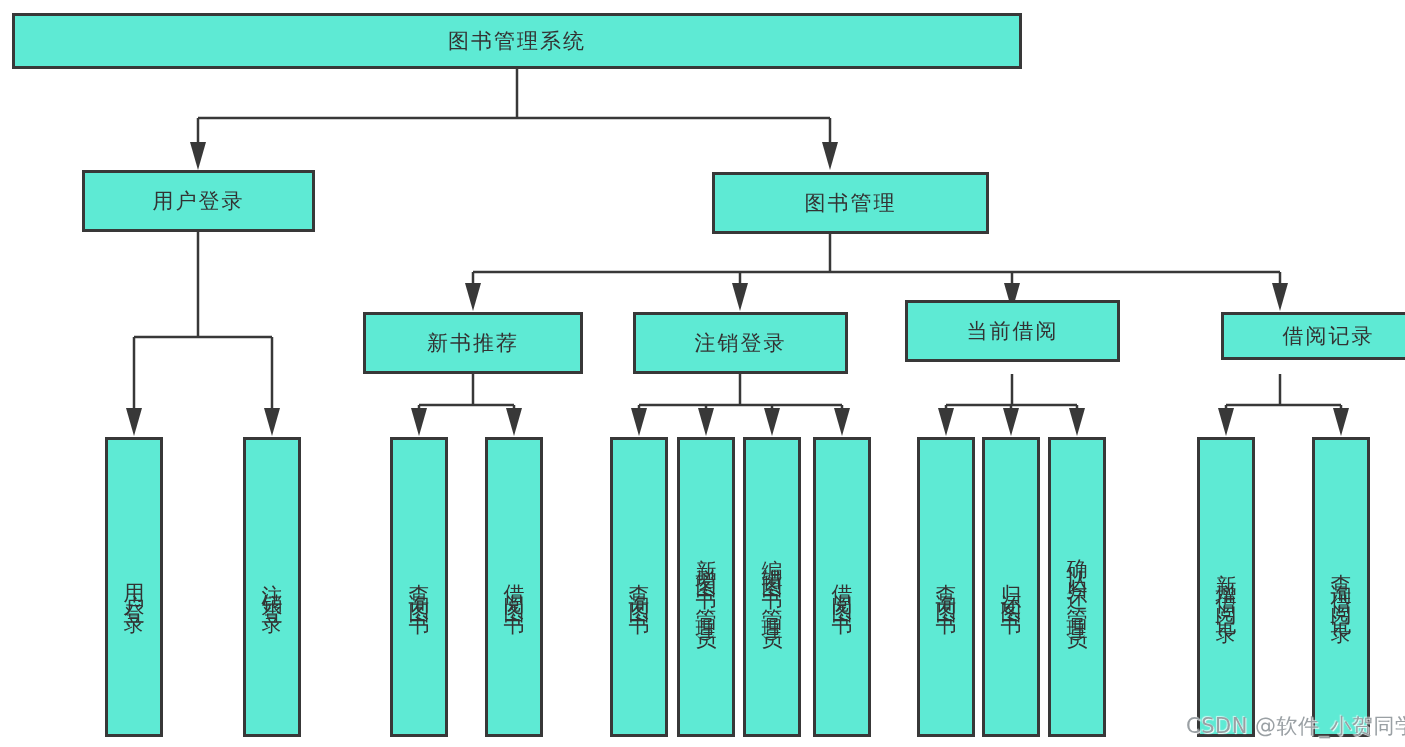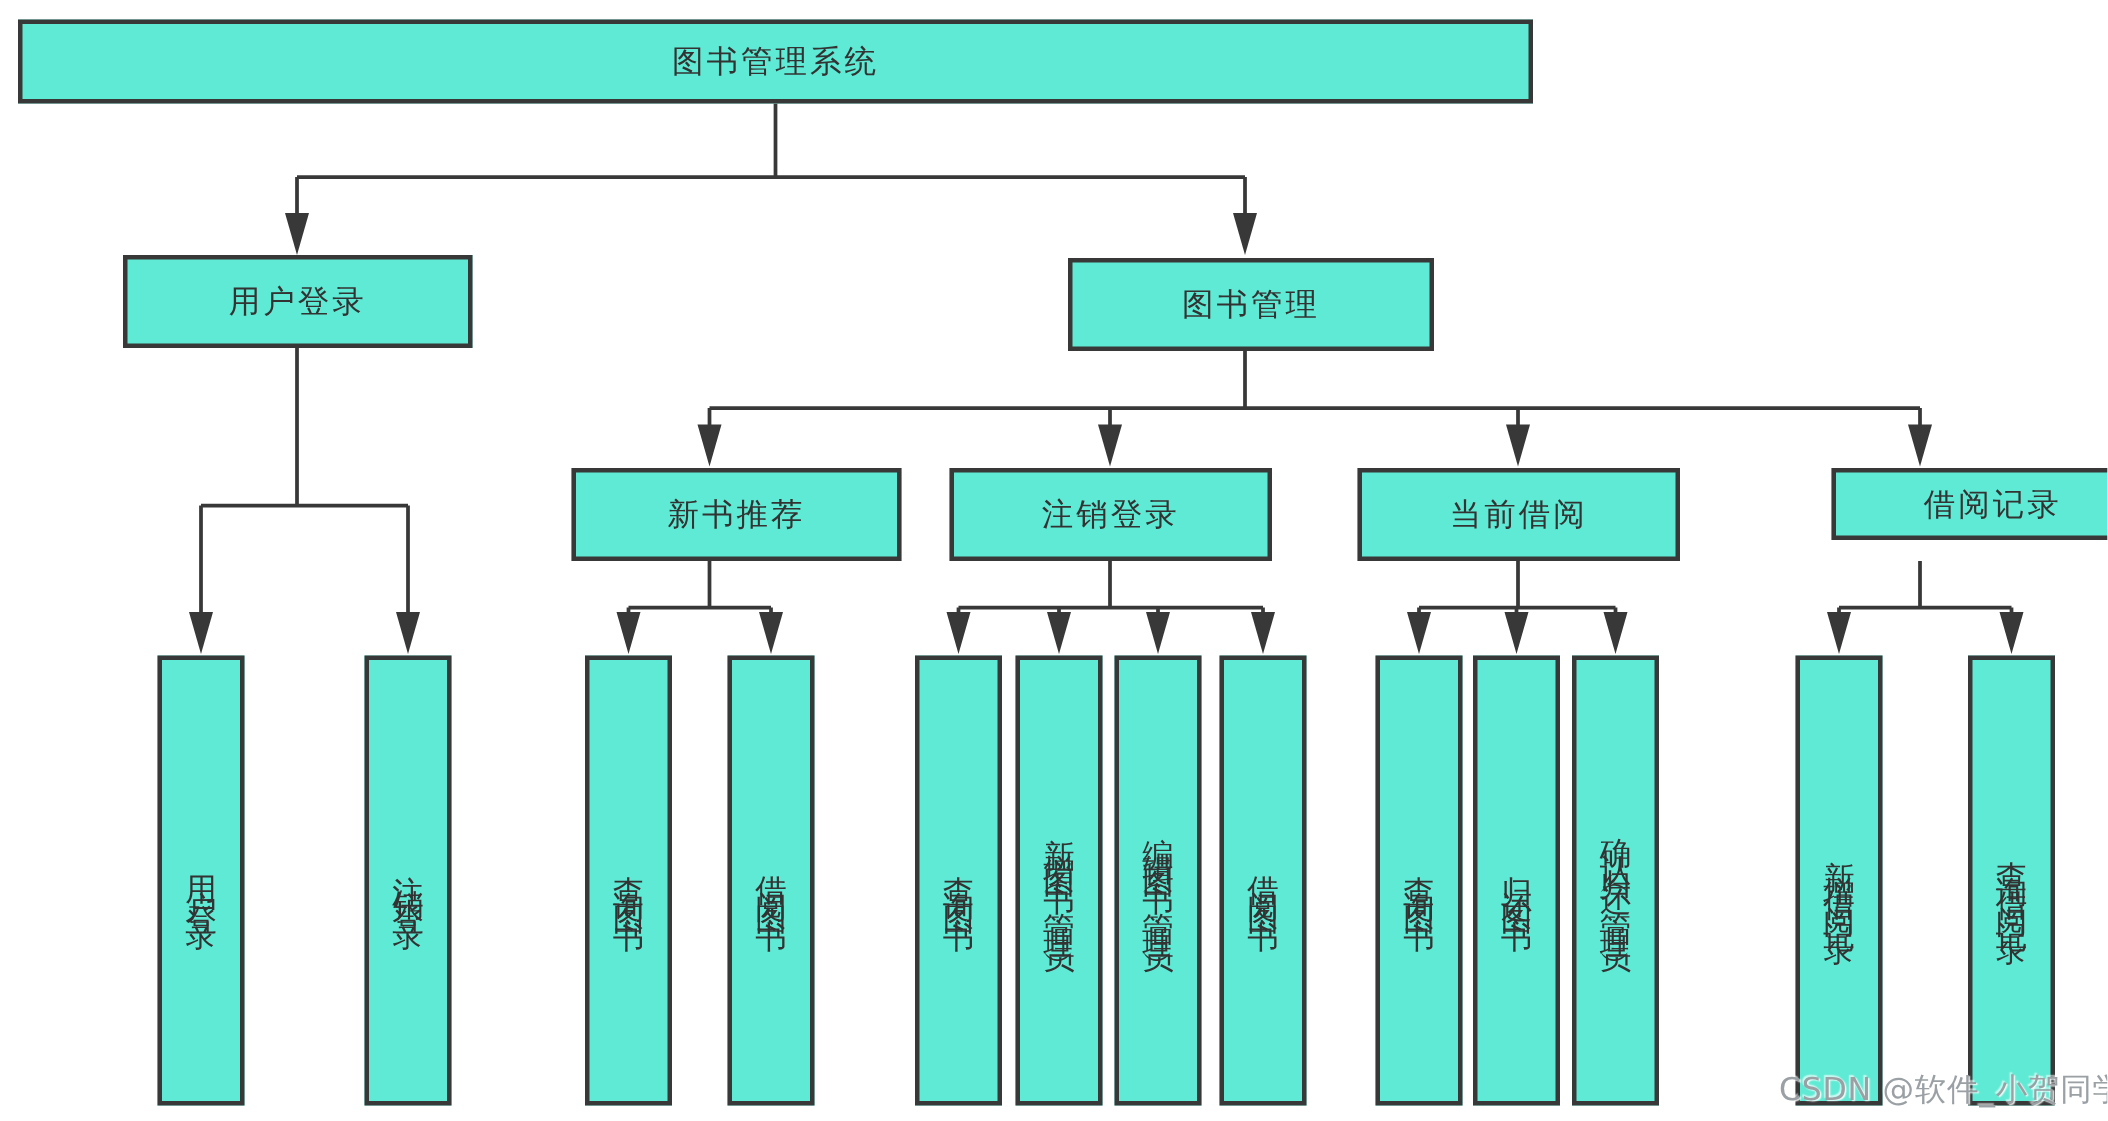--- a/index.html
+++ b/index.html
@@ -116,31 +116,31 @@
       </g>
   </svg>
 
   <div class="node" style="left:12px;top:13px;width:1010px;height:56px">
     <span>图书管理系统</span>
   </div>
 
   <div class="node" style="left:82px;top:170px;width:233px;height:62px">
     <span>用户登录</span>
   </div>
-  <div class="node" style="left:712px;top:172px;width:244px;height:62px">
+  <div class="node" style="left:712px;top:172px;width:277px;height:62px">
     <span>图书管理</span>
   </div>
 
-  <div class="node" style="left:381px;top:312px;width:220px;height:62px">
+  <div class="node" style="left:363px;top:312px;width:220px;height:62px">
     <span>新书推荐</span>
   </div>
   <div class="node" style="left:633px;top:312px;width:215px;height:62px">
     <span>注销登录</span>
   </div>
-  <div class="node" style="left:905px;top:312px;width:215px;height:62px">
+  <div class="node" style="left:905px;top:300px;width:215px;height:62px">
     <span>当前借阅</span>
   </div>
   <div class="node" style="left:1221px;top:312px;width:215px;height:48px">
     <span>借阅记录</span>
   </div>
 
   <div class="node leaf" style="left:105px;top:437px;width:58px;height:300px">
     <span>用户登录</span>
   </div>
   <div class="node leaf" style="left:243px;top:437px;width:58px;height:300px">

